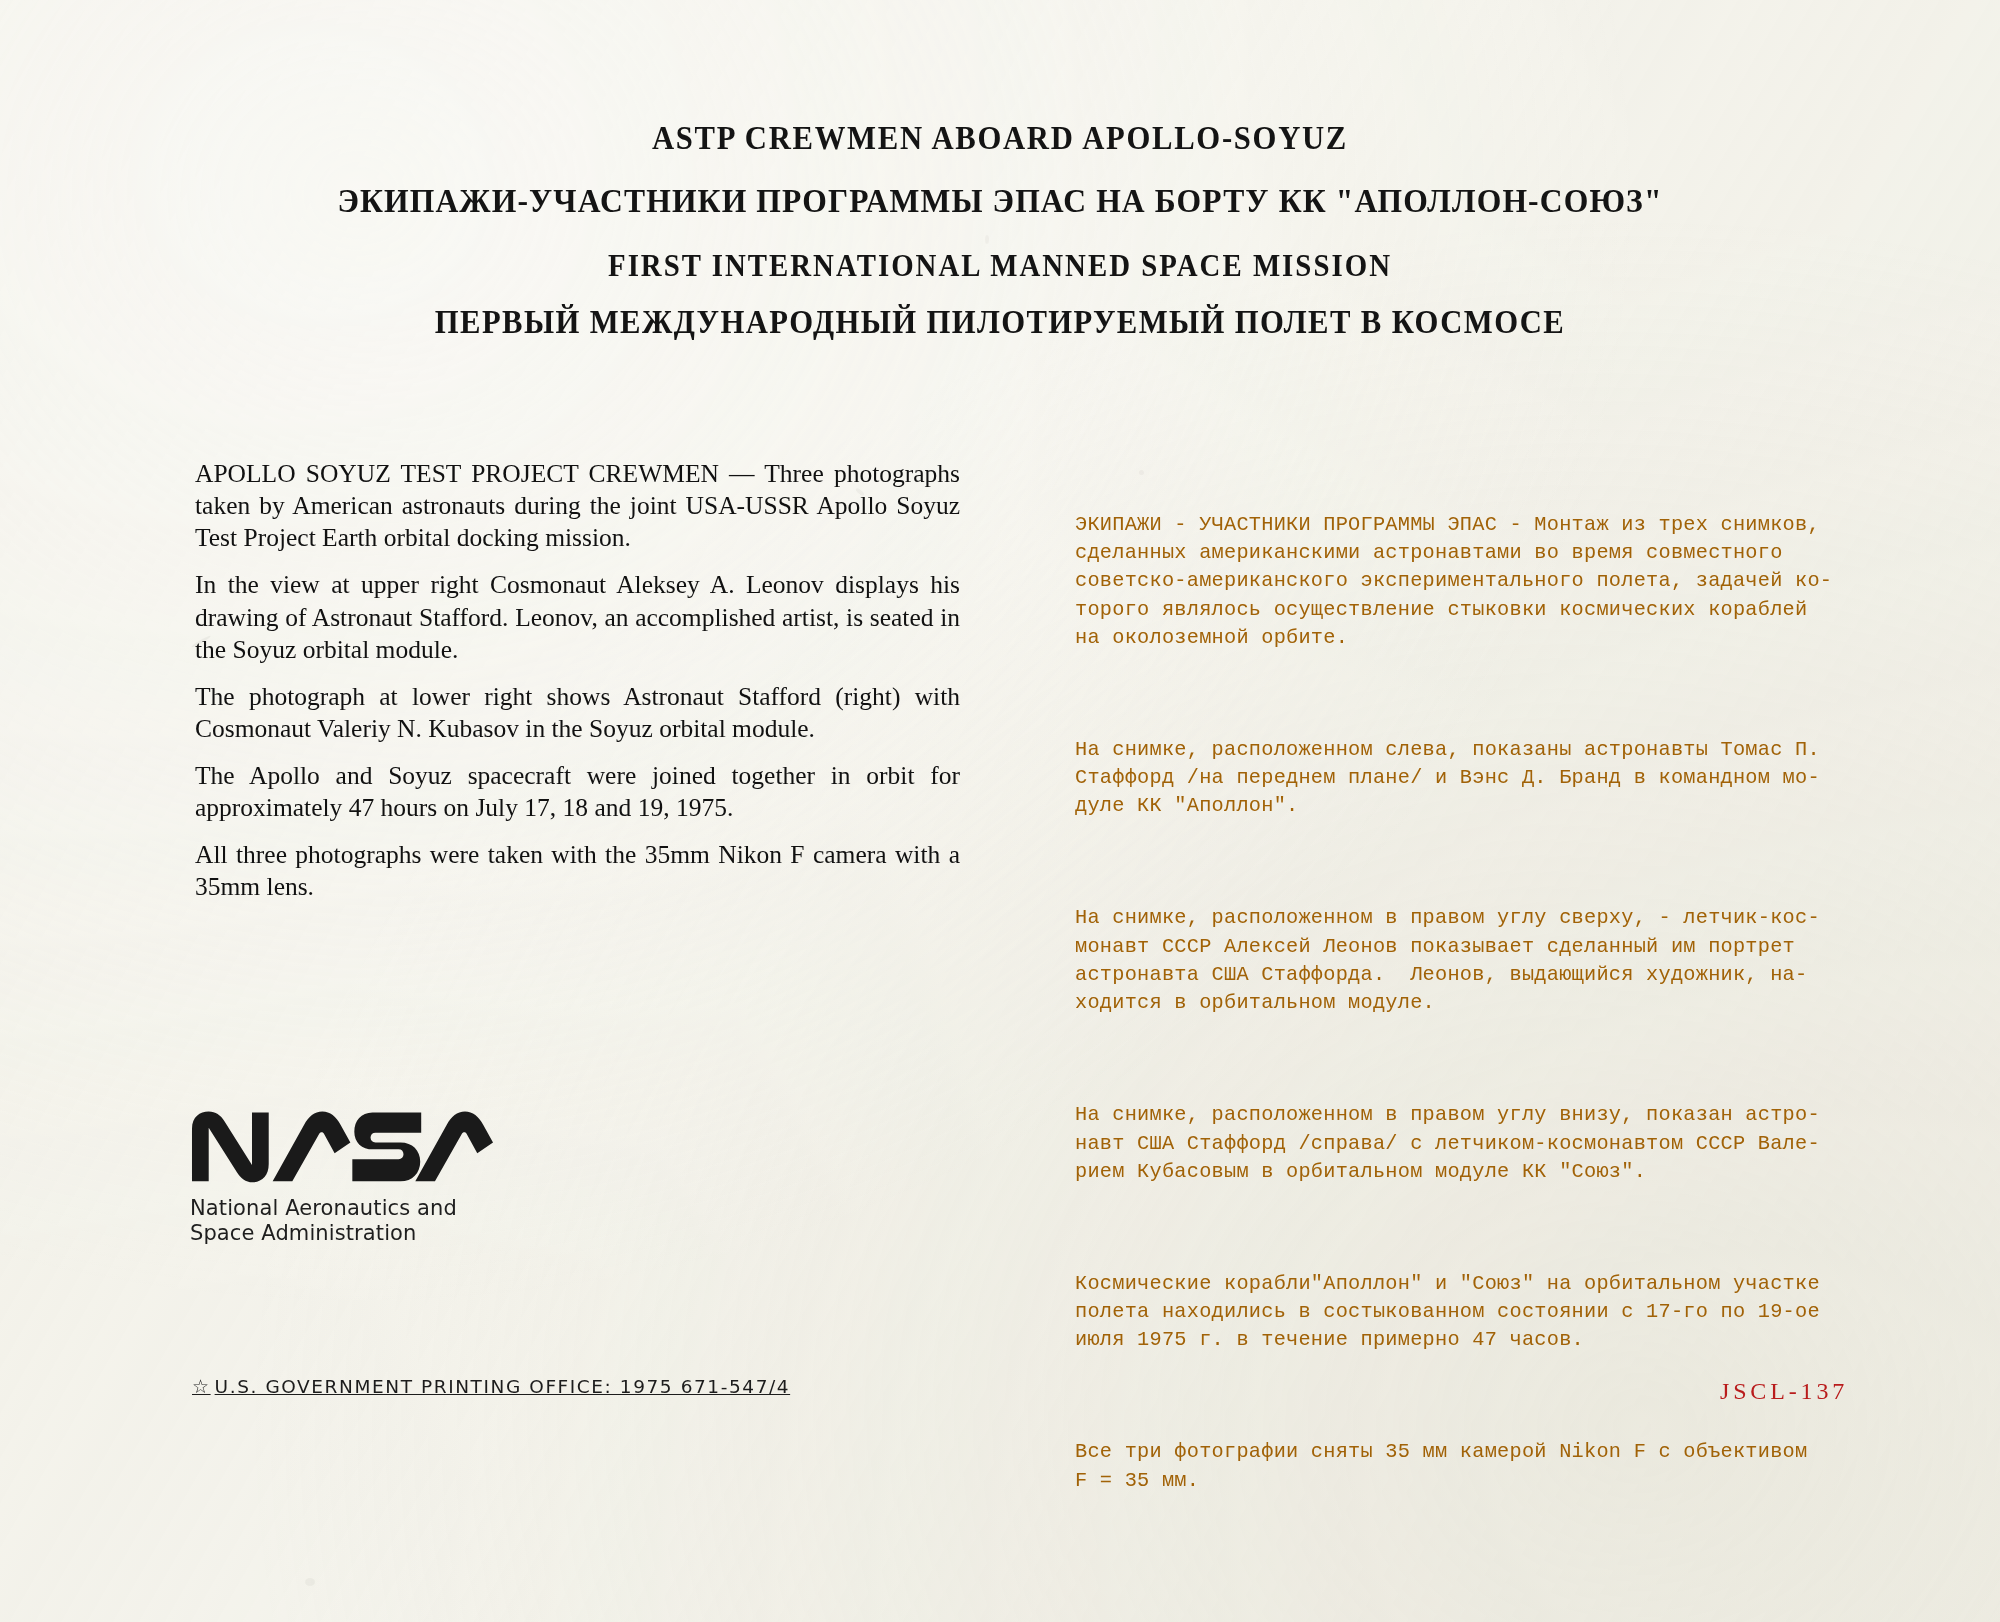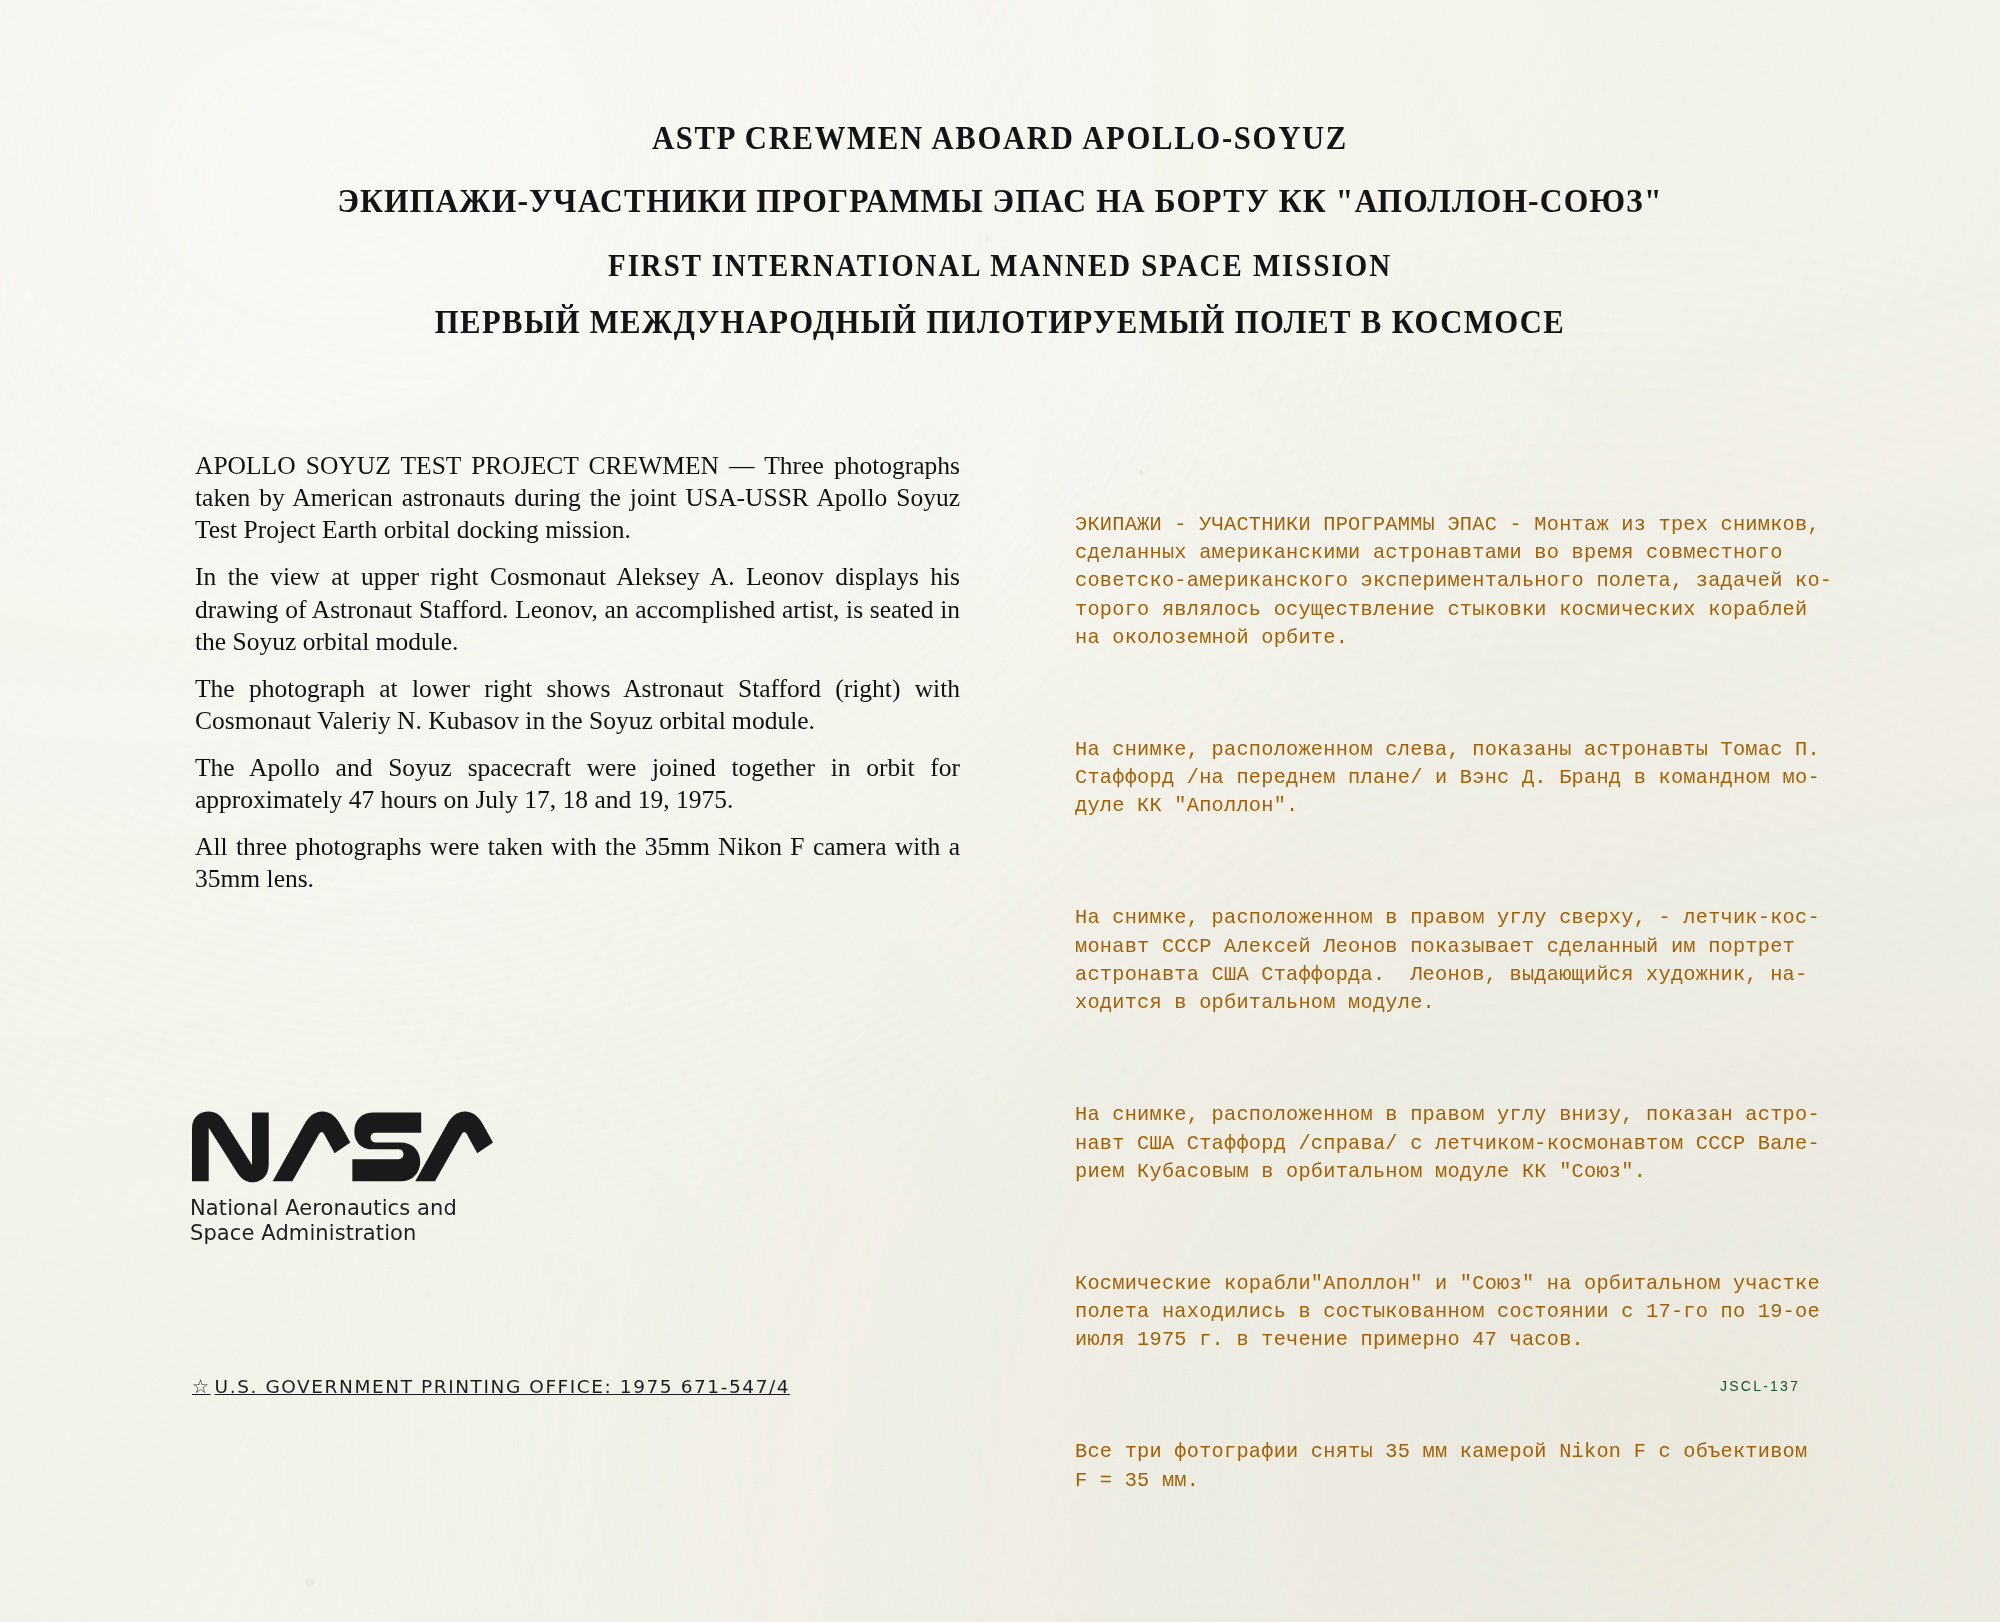--- a/index.html
+++ b/index.html
@@ -83,21 +83,21 @@
     left: 195px;
     top: 0;
     width: 765px;
     font-family: "Liberation Serif", "DejaVu Serif", serif;
     font-size: 25.5px;
     line-height: 1.26;
     text-align: justify;
     color: #111;
   }
   .col-en p {
-    margin: 0 0 15px 0;
+    margin: 8px 0 15px 0;
   }
   .col-en p:last-child { margin-bottom: 0; }
 
   .col-ru {
     position: absolute;
     left: 1075px;
     top: 4px;
     width: 800px;
     font-family: "Liberation Mono", "DejaVu Sans Mono", monospace;
     font-size: 20.3px;
@@ -148,24 +148,24 @@
     text-decoration: underline;
   }
   .footer-left .star {
     font-size: 19px;
     margin-right: 4px;
   }
   .footer-right {
     position: absolute;
     left: 1720px;
     top: 1378px;
-    font-family: Liberation Sans, sans-serif;
-    font-size: 14px;
+    font-family: Liberation Serif, serif;
+    font-size: 24px;
     letter-spacing: 0.16em;
-    color: #14532d;
+    color: #b91c1c;
     white-space: nowrap;
   }
 
   
   .blemish {
     position: absolute;
     background: rgba(120,118,105,0.22);
     border-radius: 50%;
     pointer-events: none;
   }

